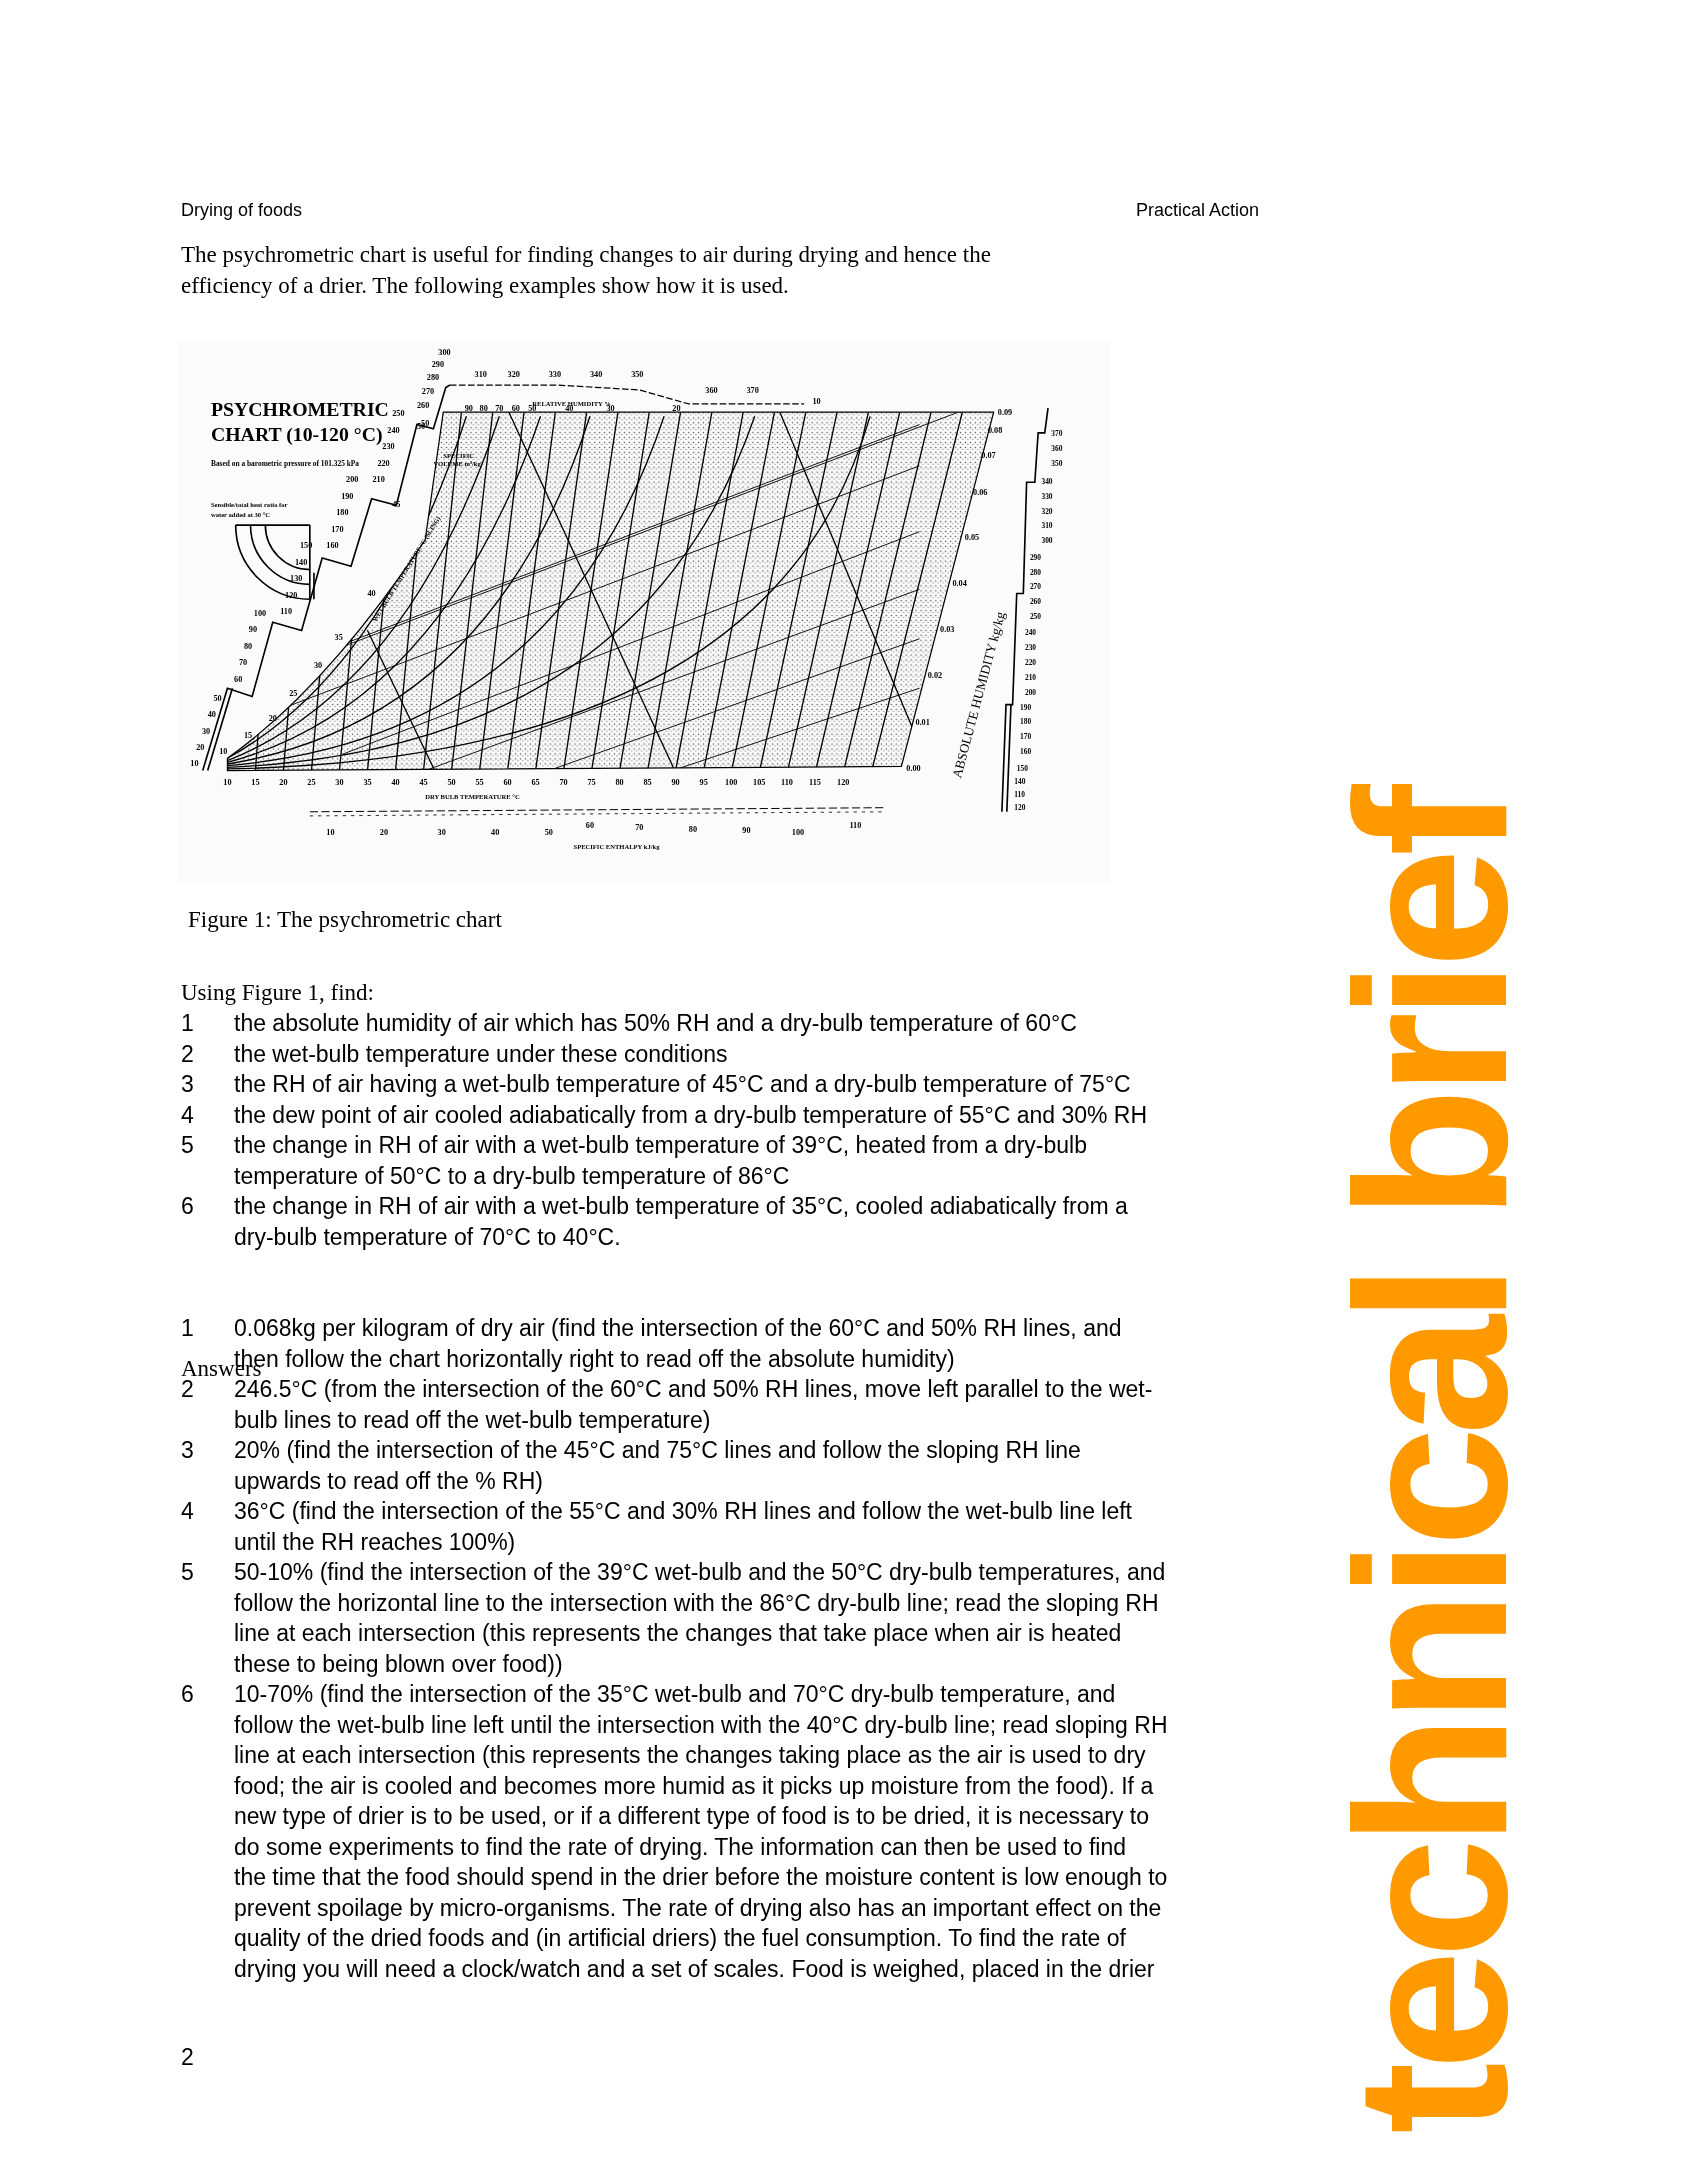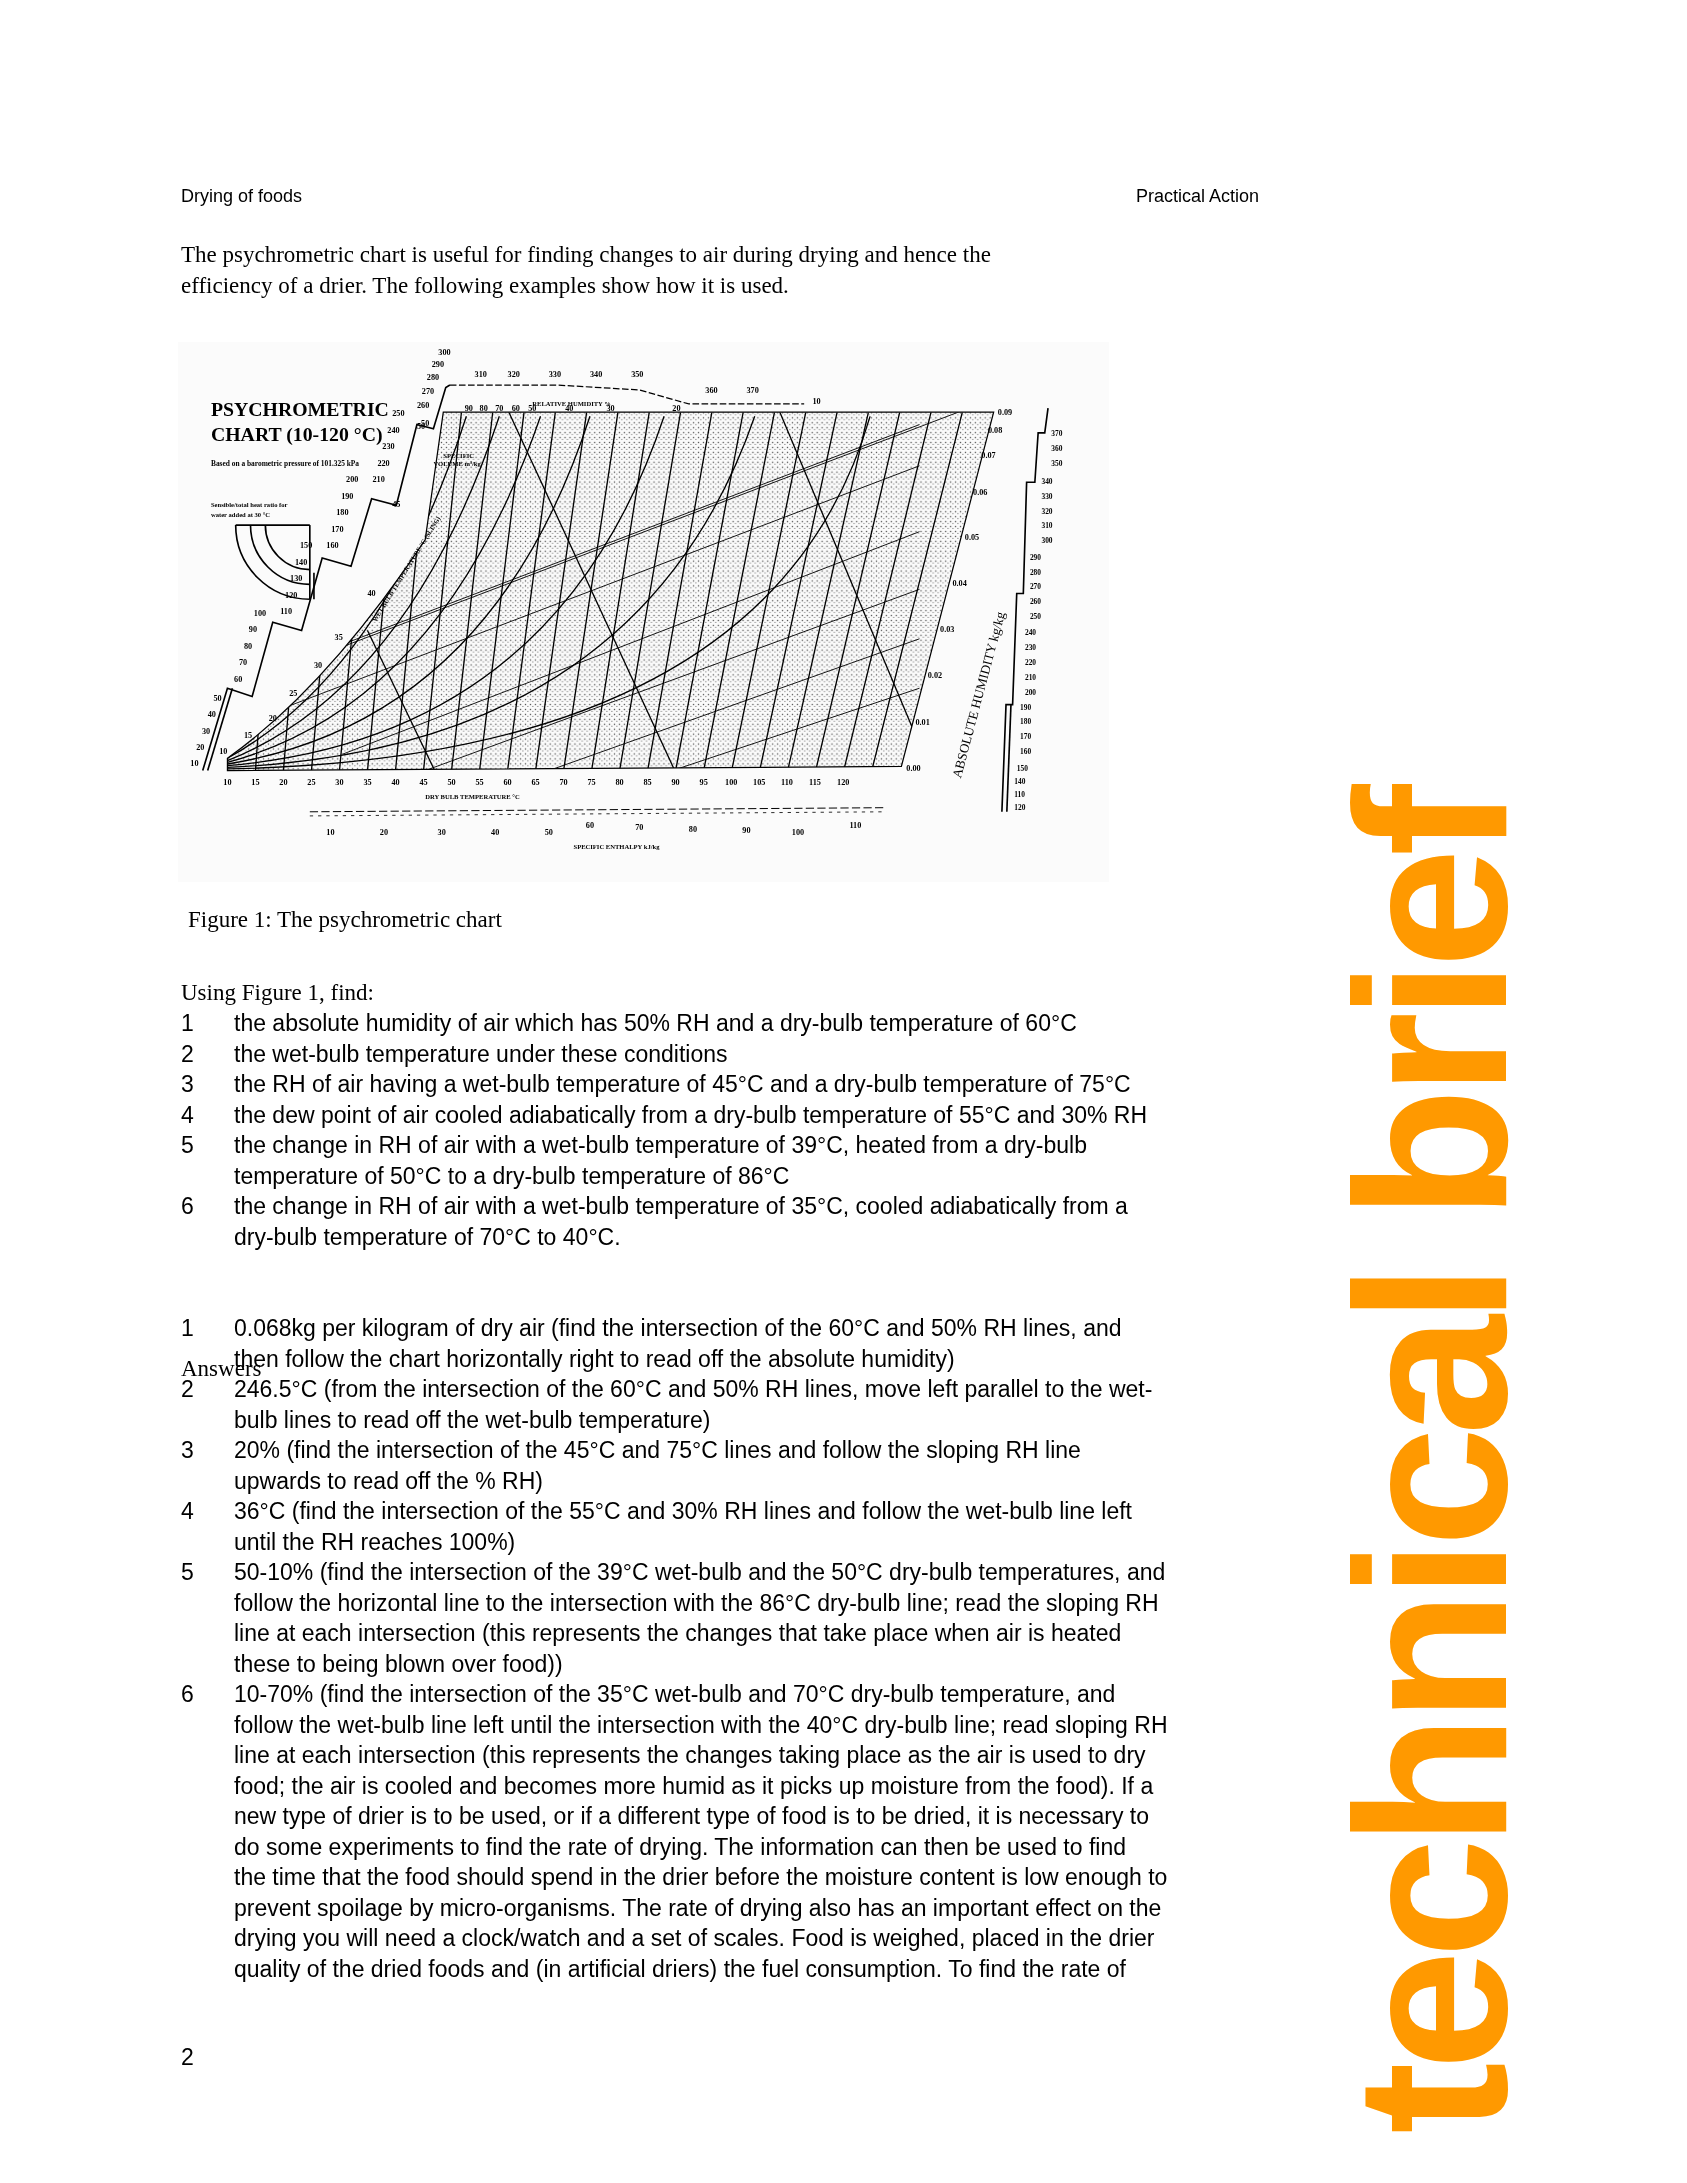--- a/index.html
+++ b/index.html
@@ -1,21 +1,21 @@
 <!DOCTYPE html>
 <html style="font-size:13px"><head>
 <meta charset="utf-8">
 <style>
   html, body { margin: 0; padding: 0; background: #ffffff; }
   body {
     width: 1687px; height: 2183px; position: relative; overflow: hidden;
     font-family: "Liberation Sans", "DejaVu Sans", sans-serif; color: #000;
   }
   .abs { position: absolute; }
-  .hdr { font-size: 18px; top: 186px; line-height: 21.4px; }
+  .hdr { font-size: 18px; top: 200px; line-height: 21.4px; }
   .hdr-left { left: 181px; }
   .hdr-right { left: 1109px; width: 150px; text-align: right; }
   .body-text { font-size: 23px; line-height: 30.5px; white-space: nowrap; font-family: Liberation Serif, serif; }
   .intro { left: 181px; top: 240px; }
   .figure {
     left: 178px; top: 342px; width: 931px; height: 540px;
     background: #fbfbfb;
   }
   .figure svg { display: block; }
   .caption { left: 188px; top: 906px; font-size: 23px; line-height: 28px; font-family: Liberation Serif, serif; }
@@ -371,21 +371,21 @@
   <li>
       <span class="num">6</span>
       <div>10-70% (find the intersection of the 35°C wet-bulb and 70°C dry-bulb temperature, and</div>
       <div>follow the wet-bulb line left until the intersection with the 40°C dry-bulb line; read sloping RH</div>
       <div>line at each intersection (this represents the changes taking place as the air is used to dry</div>
       <div>food; the air is cooled and becomes more humid as it picks up moisture from the food).  If a</div>
       <div>new type of drier is to be used, or if a different type of food is to be dried, it is necessary to</div>
       <div>do some experiments to find the rate of drying.  The information can then be used to find</div>
       <div>the time that the food should spend in the drier before the moisture content is low enough to</div>
       <div>prevent spoilage by micro-organisms.  The rate of drying also has an important effect on the</div>
+      <div>quality of the dried foods and (in artificial driers) the fuel consumption. To find the rate of</div>
       <div>drying you will need a clock/watch and a set of scales. Food is weighed, placed in the drier</div>
-      <div>quality of the dried foods and (in artificial driers) the fuel consumption. To find the rate of</div>
     </li>
 </ul>
 
 <div class="abs page-num">2</div>
 
 <div class="brand">technical brief</div>
 
 
 </body></html>

